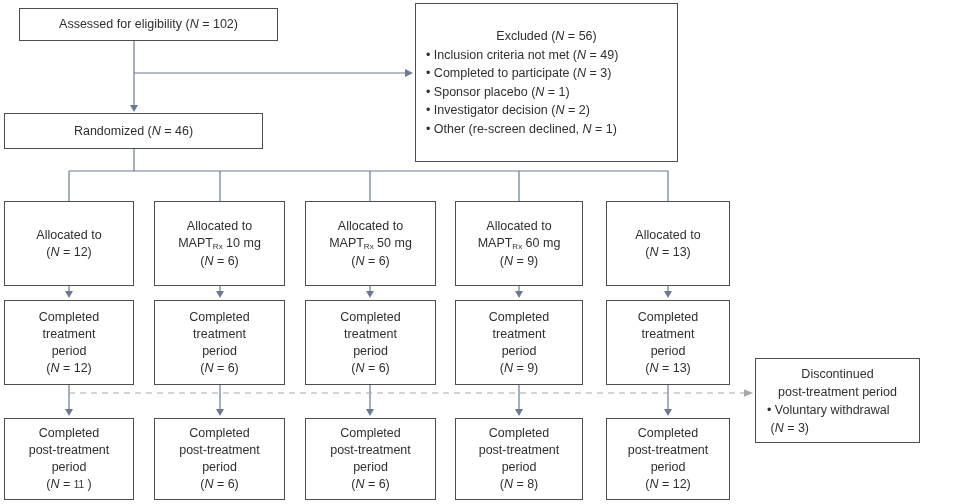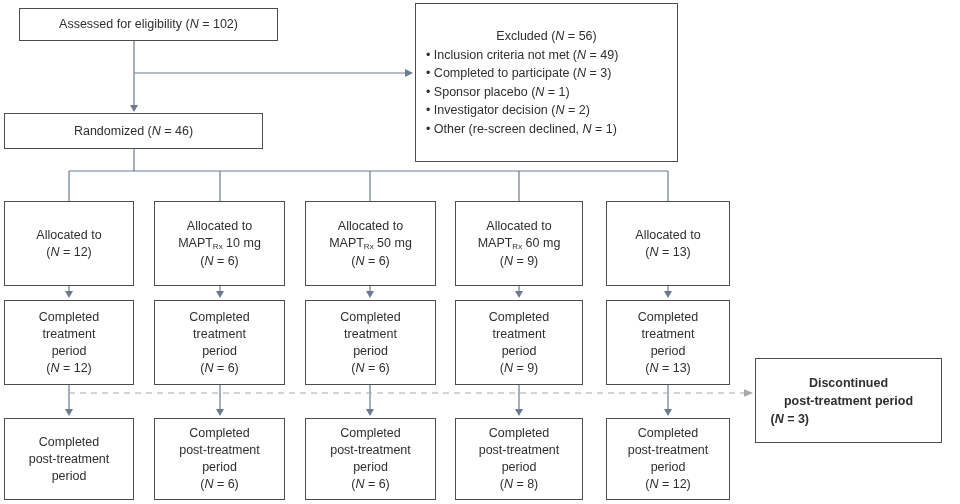--- a/index.html
+++ b/index.html
@@ -25,21 +25,21 @@
   .box .left{text-align:left;}
   .tline{white-space:pre;}
   .seg-i{font-style:italic;}
   .seg-sub{font-size:0.64em;position:relative;top:2.5px;letter-spacing:0;}
   .seg-small{font-size:0.8em;}
   
   .b-assessed{left:19px;top:8px;width:259px;height:33px;}
   .b-randomized{left:4px;top:113px;width:259px;height:36px;}
   .b-excluded{left:415px;top:3px;width:263px;height:159px;line-height:18.5px;}
   .b-excluded .left{padding-left:10px;}
-  .b-discontinued{left:755px;top:358px;width:187px;height:85px;line-height:18px;font-weight:bold;}
+  .b-discontinued{left:755px;top:358px;width:165px;height:85px;line-height:18px;}
   .b-discontinued .left{padding-left:11px;}
   .row-alloc{top:201px;height:85px;}
   .row-treat{top:300px;height:85px;}
   .row-post{top:418px;height:82px;}
   .col1{left:4px;width:130px;}
   .col2{left:154px;width:131px;}
   .col3{left:305px;width:131px;}
   .col4{left:455px;width:128px;}
   .col5{left:606px;width:124px;}
 </style>
@@ -195,29 +195,31 @@
         <div class="tline"><span>(</span><span class="seg-i">N</span><span> = 13)</span></div>
       </div>
   </div>
 
   <div class="box b-discontinued">
     <div class="center">
         <div class="tline"><span>Discontinued</span></div>
         <div class="tline"><span>post-treatment period</span></div>
       </div>
     <div class="left">
+        <div class="tline"><span>• Voluntary withdrawal</span></div>
         <div class="tline"><span> (</span><span class="seg-i">N</span><span> = 3)</span></div>
       </div>
   </div>
 
   <div class="box row-post col1">
     <div class="center">
         <div class="tline"><span>Completed</span></div>
         <div class="tline"><span>post-treatment</span></div>
         <div class="tline"><span>period</span></div>
+        <div class="tline"><span>(</span><span class="seg-i">N</span><span> = </span><span class="seg-small">11</span><span> )</span></div>
       </div>
   </div>
   <div class="box row-post col2">
     <div class="center">
         <div class="tline"><span>Completed</span></div>
         <div class="tline"><span>post-treatment</span></div>
         <div class="tline"><span>period</span></div>
         <div class="tline"><span>(</span><span class="seg-i">N</span><span> = 6)</span></div>
       </div>
   </div>

